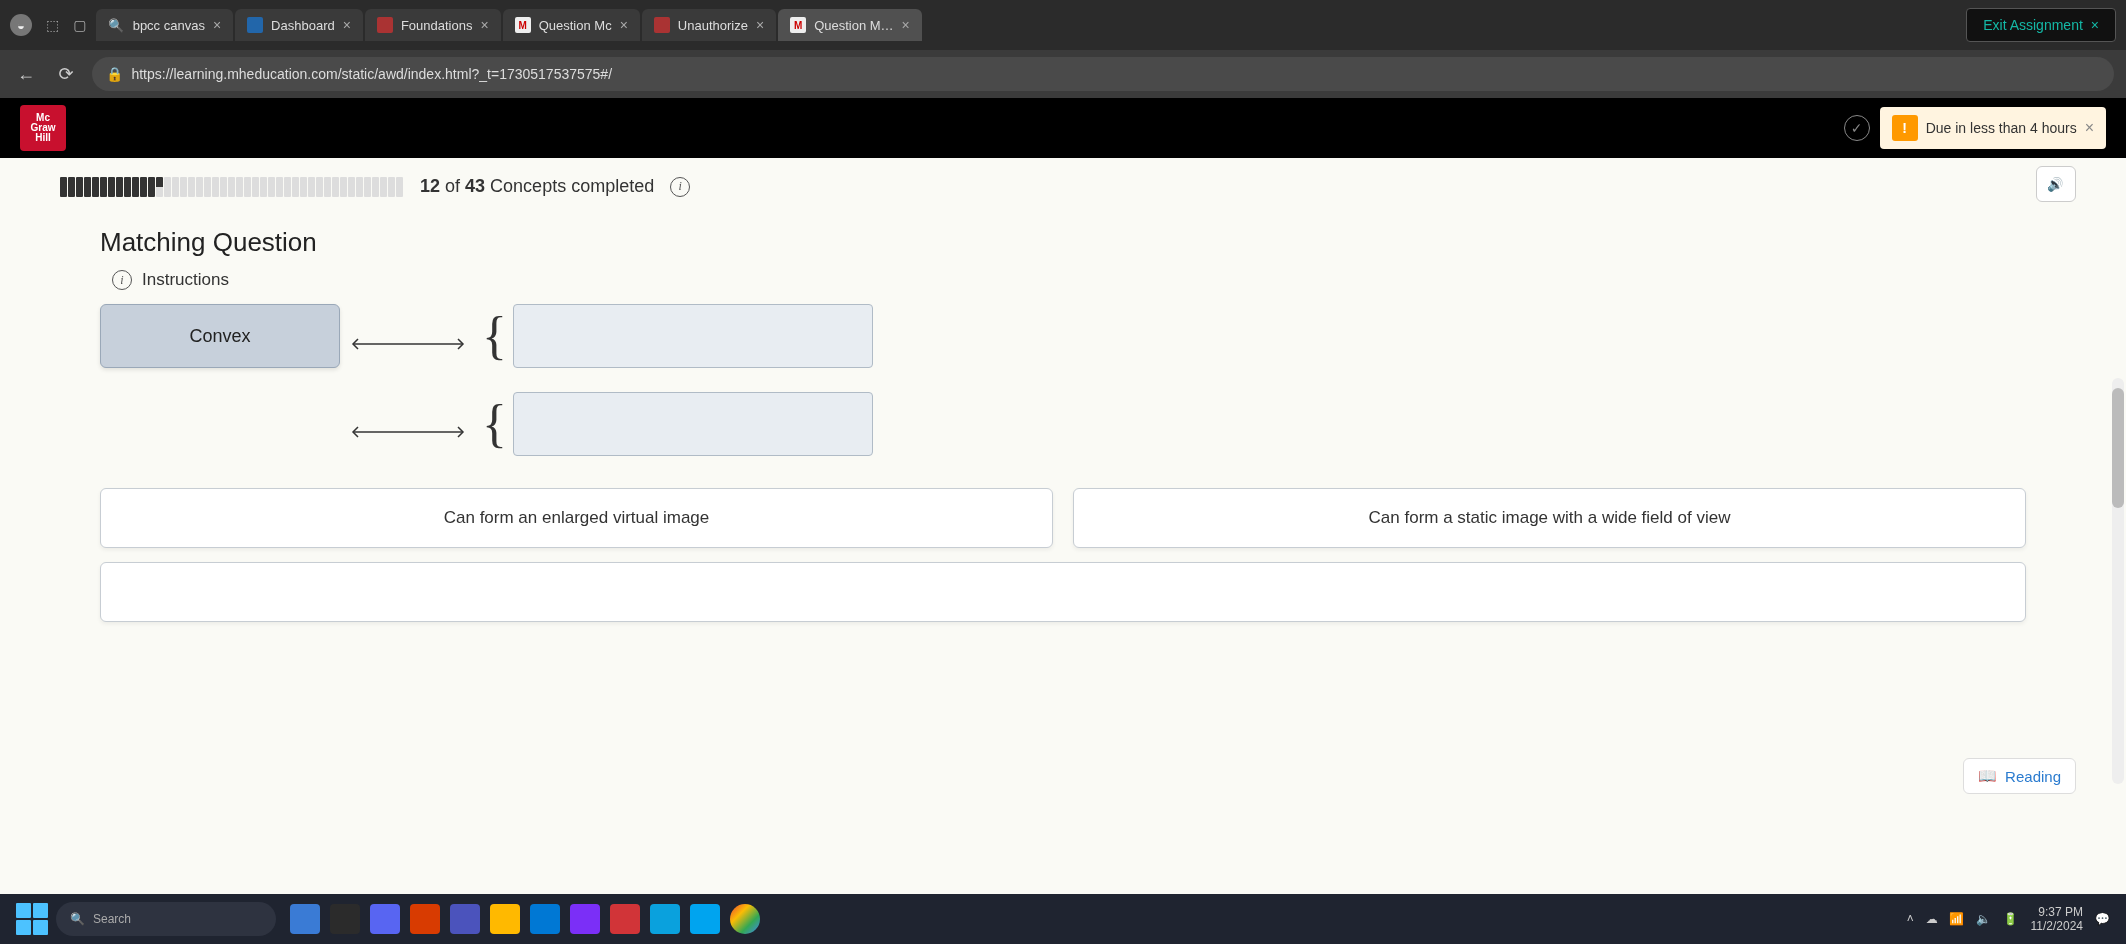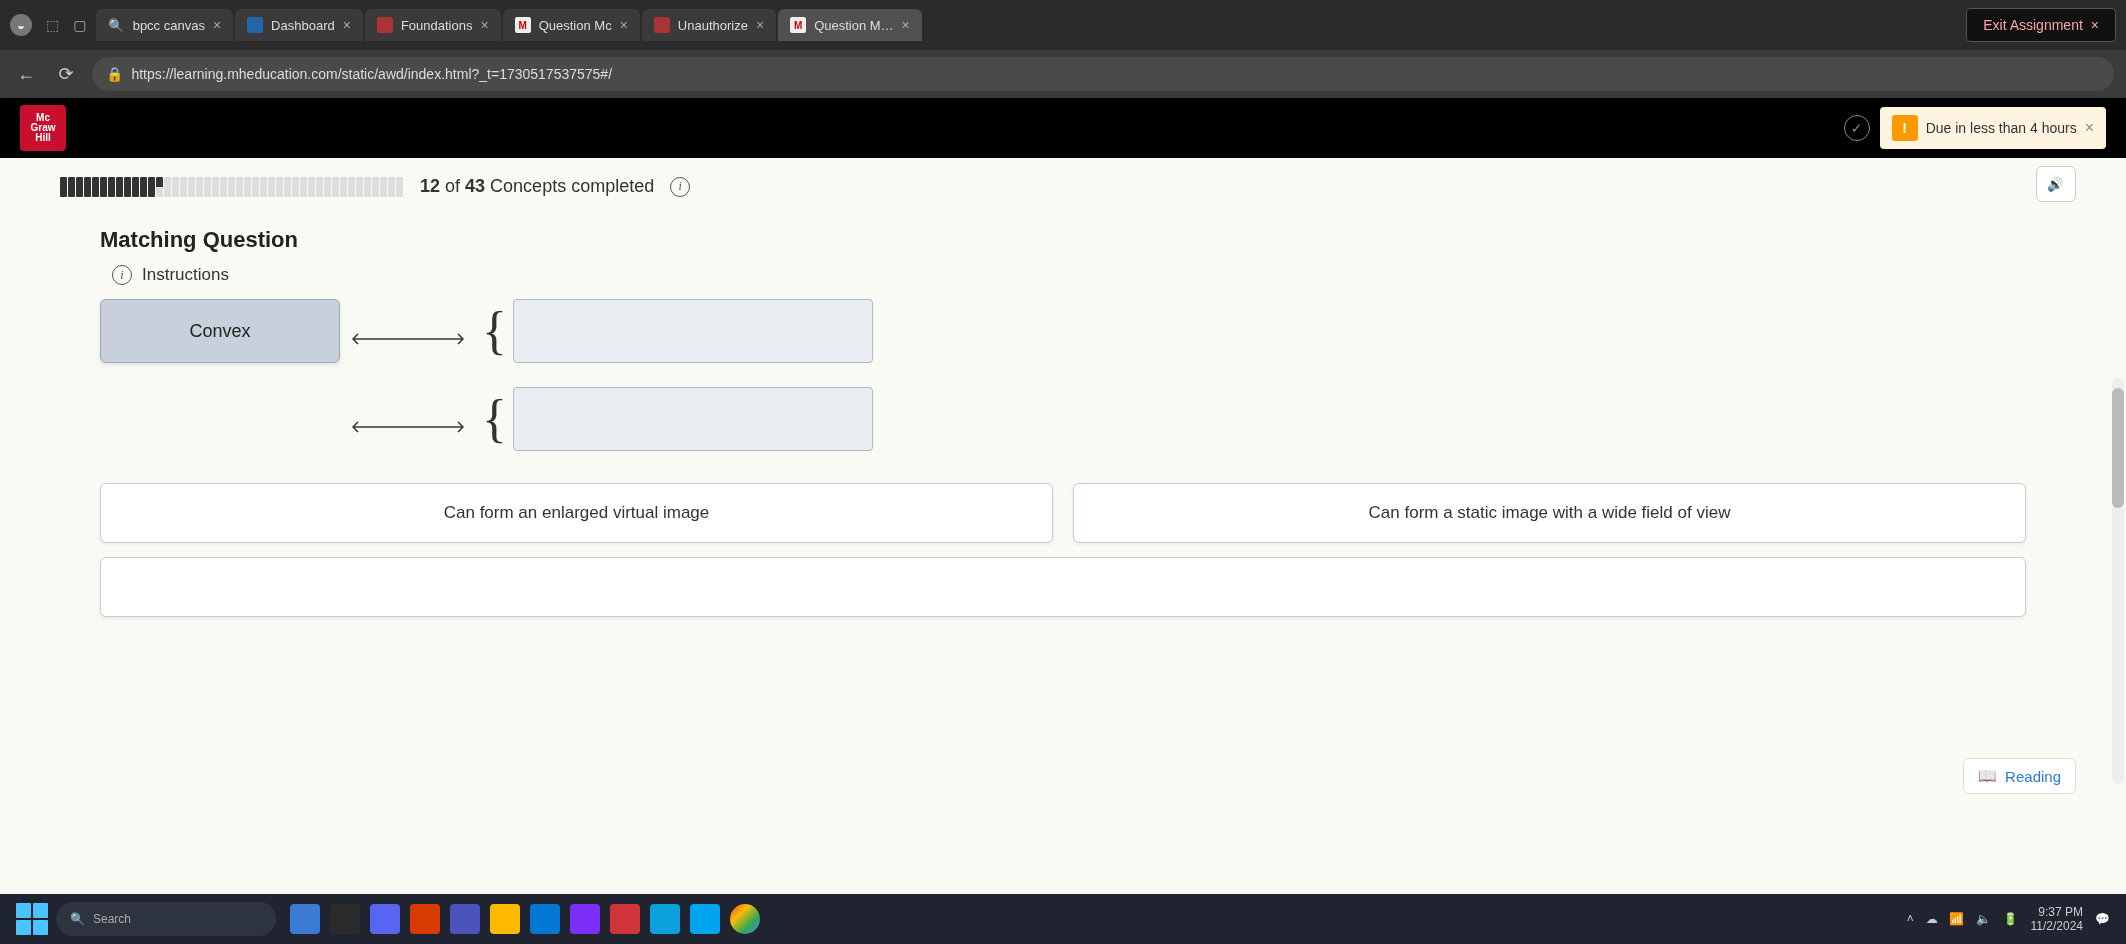--- a/index.html
+++ b/index.html
@@ -9,21 +9,21 @@
   .browser-chrome { background: #2b2b2b; height: 50px; display: flex; align-items: center; padding: 0 10px; color: #ddd; font-size: 14px; }
   .chrome-left-icons { display: flex; gap: 14px; align-items: center; padding-right: 10px; }
   .chrome-icon { width: 22px; height: 22px; background: #777; border-radius: 50%; display: inline-flex; align-items: center; justify-content: center; color: #eee; font-size: 13px; }
   .tabs { display: flex; align-items: center; gap: 2px; }
   .tab { background: #3a3a3a; color: #ddd; padding: 8px 12px; border-radius: 6px 6px 0 0; display: flex; align-items: center; gap: 8px; font-size: 13px; max-width: 170px; white-space: nowrap; overflow: hidden; }
   .tab.active { background: #505050; }
   .tab-close { color: #aaa; font-size: 14px; }
   .tab-favicon { width: 16px; height: 16px; background: #a33; border-radius: 2px; display: inline-block; }
   .tab-favicon.blue { background: #26a; }
   .tab-favicon.white { background: #eee; color:#c00; font-size:10px; font-weight:bold; display:inline-flex; align-items:center; justify-content:center; }
-  .exit-assign { margin-left: auto; background: #111; color: #fca5a5; border: 1px solid #555; padding: 8px 16px; border-radius: 4px; font-size: 14px; display: flex; align-items: flex-start; gap: 8px; }
+  .exit-assign { margin-left: auto; background: #111; color: #14b8a6; border: 1px solid #555; padding: 8px 16px; border-radius: 4px; font-size: 14px; display: flex; align-items: flex-start; gap: 8px; }
 
   
   .urlbar-row { background: #3b3b3b; height: 48px; display: flex; align-items: center; padding: 0 12px; gap: 12px; color: #ccc; }
   .nav-btn { width: 28px; height: 28px; display: flex; align-items: center; justify-content: center; color: #ccc; font-size: 18px; }
   .url-field { flex: 1; background: #4a4a4a; border-radius: 18px; height: 34px; display: flex; align-items: center; padding: 0 14px; color: #ddd; font-size: 14px; gap: 8px; }
   .lock { color: #aaa; }
 
   
   .app-header { background: #000; height: 60px; display: flex; align-items: center; padding: 0 20px; color: #fff; }
   .brand { width: 46px; height: 46px; background: #c8102e; border-radius: 4px; display: flex; flex-direction: column; align-items: center; justify-content: center; font-size: 10px; font-weight: bold; line-height: 1; }
@@ -39,21 +39,21 @@
   .progress-bar { display:flex; gap:0; }
   .prog-seg { width: 7px; height: 20px; background: #ddd; margin-right: 1px; border-radius: 1px; }
   .prog-seg.done { background: #333; }
   .prog-seg.partial { background: linear-gradient(to bottom, #333 50%, #ddd 50%); }
   .progress-text { font-size: 18px; color: #333; }
   .progress-text b { font-weight: bold; }
   .info-circ { width: 20px; height: 20px; border: 1.5px solid #555; border-radius: 50%; display: inline-flex; align-items: center; justify-content: center; font-size: 12px; color: #555; font-style: italic; font-family: serif; }
   .sound-btn { position: absolute; right: 50px; top: 8px; width: 40px; height: 36px; border: 1px solid #ccc; border-radius: 6px; display: flex; align-items: center; justify-content: center; color: #888; background:#fff; }
 
   .question-wrap { margin: 30px 60px 0 60px; }
-  .q-title { font-size: 22px; font-weight: bold; color: #222; margin-bottom: 12px; }
+  .q-title { font-size: 26px; font-weight: normal; color: #222; margin-bottom: 12px; }
   .q-sub { font-size: 17px; color: #333; margin-bottom: 30px; }
 
   .instructions-row { display: flex; align-items: center; gap: 10px; margin: 0 0 14px 12px; font-size: 17px; color: #333; }
 
   .match-grid { display: flex; gap: 8px; align-items: flex-start; margin: 10px 0 24px 0; }
   .terms-col { display: flex; flex-direction: column; gap: 24px; width: 240px; }
   .term-card { background: #c7d0db; border: 1px solid #9aa8b8; border-radius: 6px; height: 64px; display: flex; align-items: center; justify-content: center; font-size: 18px; color: #222; box-shadow: 0 2px 4px rgba(0,0,0,0.1); cursor: grab; }
   .connector-col { width: 120px; display: flex; flex-direction: column; gap: 24px; padding-top: 8px; }
   .connector { height: 64px; display: flex; align-items: center; }
   .connector svg { width: 100%; height: 50px; }

